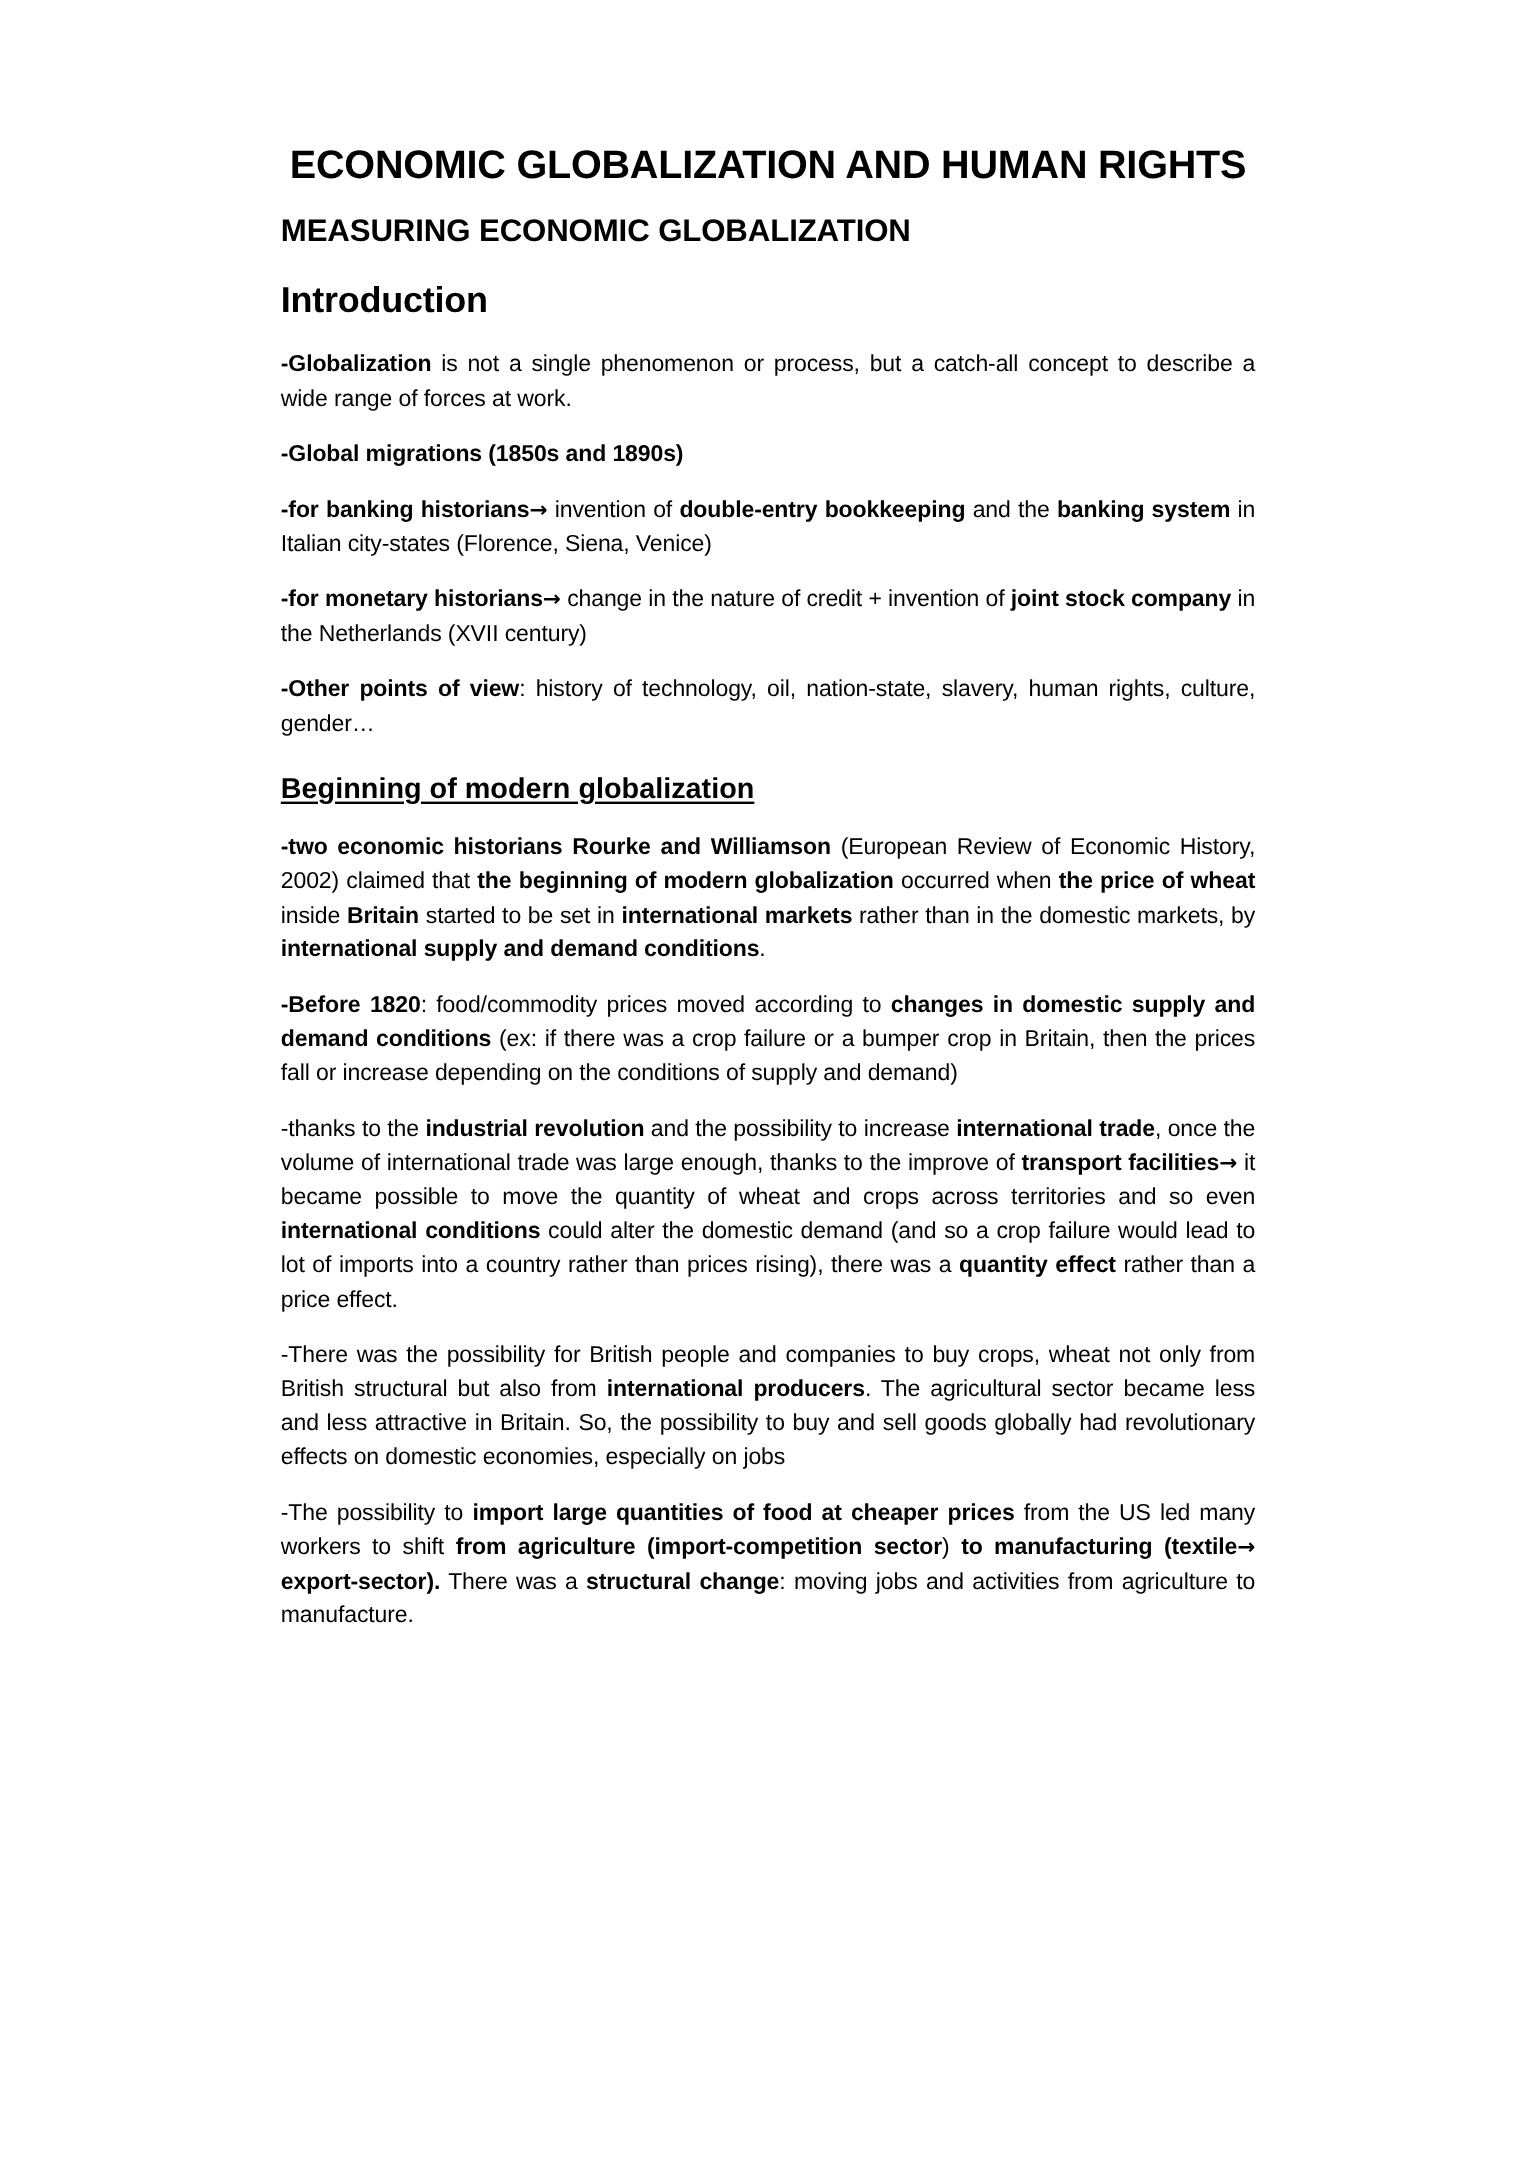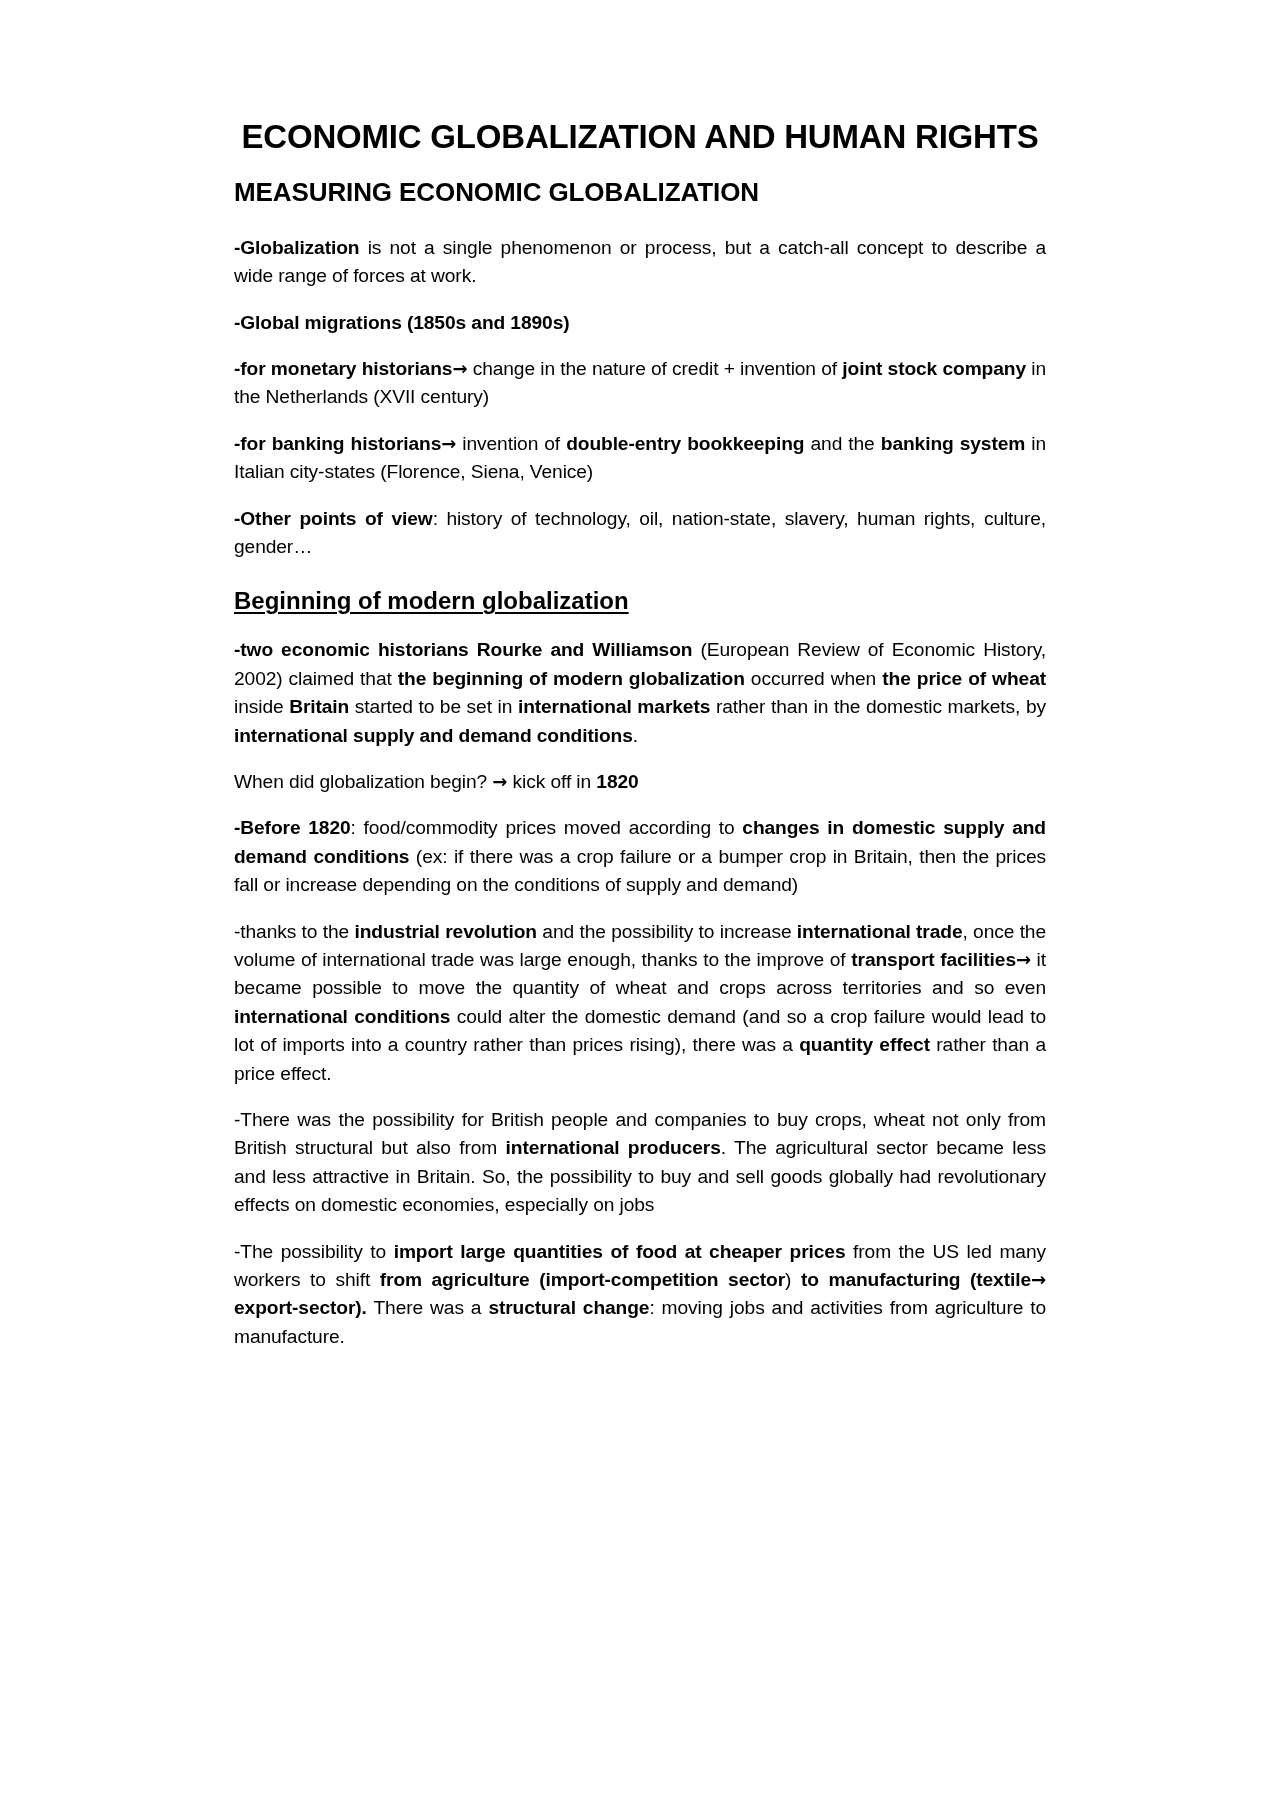--- a/index.html
+++ b/index.html
@@ -72,37 +72,37 @@
 </style>
 </head>
 <body>
 
 <div class="page">
 
   <h1 class="doc-title">ECONOMIC GLOBALIZATION AND HUMAN RIGHTS</h1>
 
   <h2 class="doc-subtitle">MEASURING ECONOMIC GLOBALIZATION</h2>
 
+  <h2 class="h1">Introduction</h2>
 
   <p class="para"><b>-Globalization</b><span> is not a single phenomenon or process, but a catch-all concept to describe a wide range of forces at work.</span></p>
 
 
   <p class="para tight"><b>-Global migrations (1850s and 1890s)</b></p>
 
+  <p class="para"><b>-for banking historians</b><b class="arrow">→</b><span> invention of </span><b>double-entry bookkeeping</b><span> and the </span><b>banking system</b><span> in Italian city-states (Florence, Siena, Venice)</span></p>
+
   <p class="para"><b>-for monetary historians</b><b class="arrow">→</b><span>    change in the nature of credit + invention of </span><b>joint stock company</b><span> in the Netherlands (XVII century)</span></p>
-
-  <p class="para"><b>-for banking historians</b><b class="arrow">→</b><span> invention of </span><b>double-entry bookkeeping</b><span> and the </span><b>banking system</b><span> in Italian city-states (Florence, Siena, Venice)</span></p>
 
   <p class="para"><b>-Other points of view</b><span>: history of technology, oil, nation-state, slavery, human rights, culture, gender…</span></p>
 
   <h3 class="h2">Beginning of modern globalization</h3>
 
   <p class="para"><b>-two economic historians Rourke and Williamson</b><span> (European Review of Economic History, 2002) claimed that </span><b>the beginning of modern globalization</b><span> occurred when </span><b>the price of wheat</b><span> inside </span><b>Britain</b><span> started to be set in </span><b>international markets</b><span> rather than in the domestic markets, by </span><b>international supply and demand conditions</b><span>.</span></p>
 
-  <p class="para tight"><span>When did globalization begin? </span><b class="arrow">→</b><span> kick off in </span><b>1820</b></p>
 
   <p class="para"><b>-Before 1820</b><span>: food/commodity prices moved according to </span><b>changes in domestic supply and demand conditions</b><span> (ex: if there was a crop failure or a bumper crop in Britain, then the prices fall or increase depending on the conditions of supply and demand)</span></p>
 
   <p class="para"><span>-thanks to the </span><b>industrial revolution</b><span> and the possibility to increase </span><b>international trade</b><span>, once the volume of international trade was large enough, thanks to the improve of </span><b>transport facilities</b><b class="arrow">→</b><span> it became possible to move the quantity of wheat and crops across territories and so even </span><b>international conditions</b><span> could alter the domestic demand (and so a crop failure would lead to lot of imports into a country rather than prices rising), there was a </span><b>quantity effect</b><span> rather than a price effect.</span></p>
 
   <p class="para"><span>-There was the possibility for British people and companies to buy crops, wheat not only from British structural but also from </span><b>international producers</b><span>. The agricultural sector became less and less attractive in Britain. So, the possibility to buy and sell goods globally had revolutionary effects on domestic economies, especially on jobs</span></p>
 
   <p class="para"><span>-The possibility to </span><b>import large quantities of food at cheaper prices</b><span> from the US led many workers to shift </span><b>from agriculture (import-competition sector</b><span>) </span><b>to manufacturing (textile</b><b class="arrow">→</b><b>    export-sector).</b><span> There was a </span><b>structural change</b><span>: moving jobs and activities from agriculture to manufacture.</span></p>
 
 </div>

